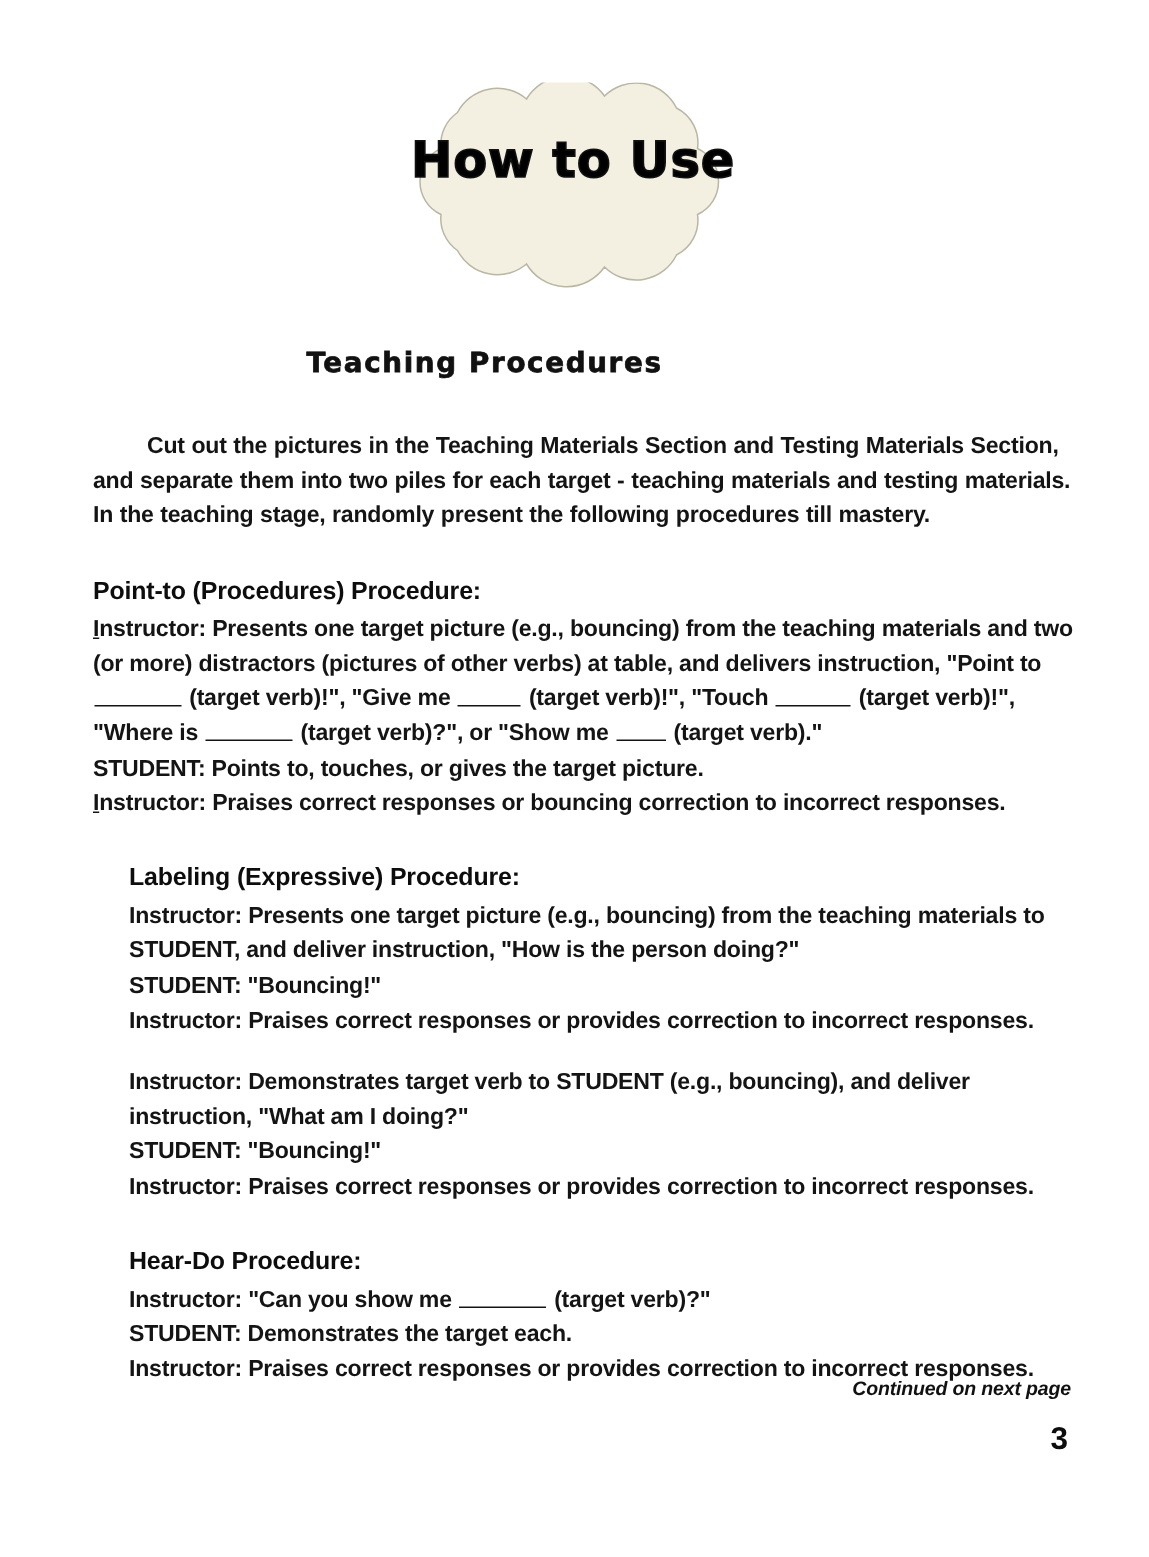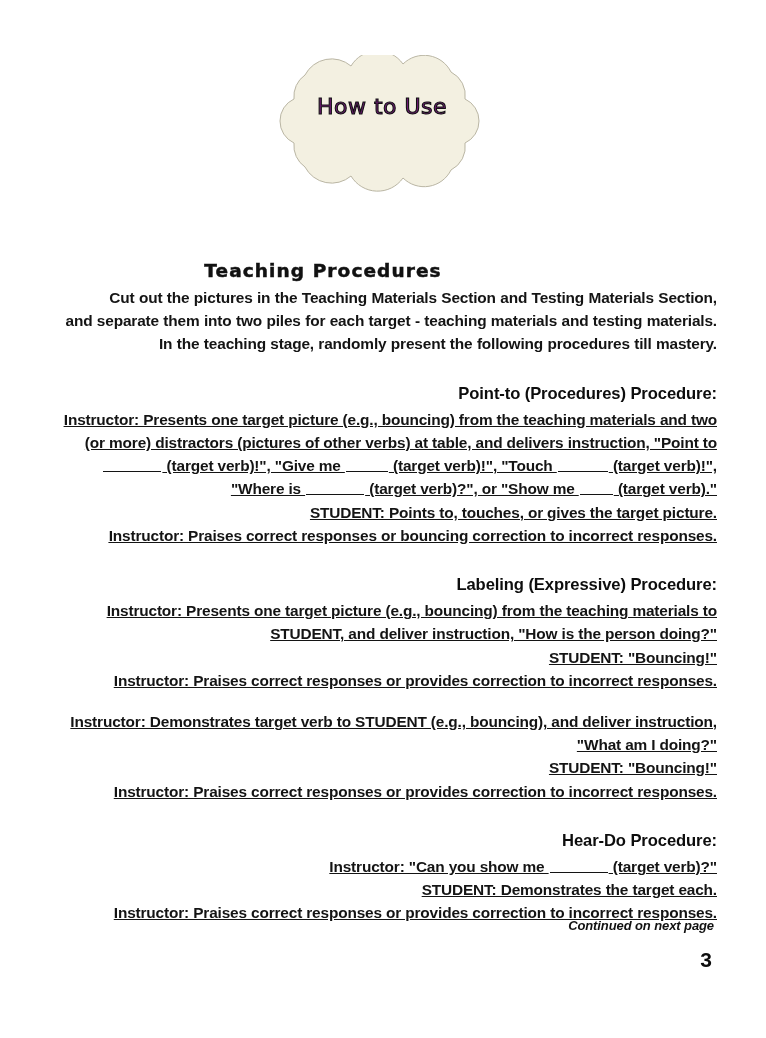--- a/index.html
+++ b/index.html
@@ -39,56 +39,54 @@
     height: 156px;
     display: block;
   }
   .title-text {
     position: absolute;
     left: 0;
     top: 30px;
     width: 300px;
     text-align: center;
     font-family: "DejaVu Sans", sans-serif;
-    font-weight: normal;
-    font-size: 22px;
+    font-weight: bold;
+    font-size: 33px;
     line-height: 43px;
     letter-spacing: 0.5px;
-    color: #701a75;
+    color: #000000;
     -webkit-text-stroke: 1.1px #111111;
   }
   .title-line { display: block; white-space: nowrap; }
 
   
   .subtitle {
     position: absolute;
     left: 0;
     top: 232px;
     width: 646px;
     text-align: center;
     font-family: "DejaVu Sans", sans-serif;
     font-weight: bold;
     font-size: 18.5px;
     letter-spacing: 1.1px;
     color: #111111;
-    margin-top: 28px;
     -webkit-text-stroke: 0.5px #111111;
   }
 
   
   .content {
     position: absolute;
     left: 62px;
     top: 286px;
     width: 655px;
     font-family: "Liberation Sans Narrow", "Liberation Sans", sans-serif;
     font-size: 15.4px;
     line-height: 23.2px;
     color: #141414;
-    text-align: right;
   }
 
   .intro {
     margin: 0 0 26px 0;
     text-indent: 36px;
     font-weight: bold;
     letter-spacing: -0.15px;
     word-spacing: 0.3px;
   }
 
@@ -99,27 +97,26 @@
     font-size: 16.6px;
     font-weight: bold;
     letter-spacing: -0.1px;
     color: #0d0d0d;
   }
 
   .para {
     margin: 0;
     font-weight: bold;
     letter-spacing: -0.15px;
-    text-decoration: underline;
   }
 
   .para + .para { margin-top: 0; }
   .sec-labeling-b { margin: 0 0 18px 0; }
 
-  .sec-gap-top { margin-top: 26px; }
+  .sec-gap-top { margin-top: 26px; margin-left: 24px; }
 
   .u { text-decoration: underline; text-decoration-thickness: 1px; text-underline-offset: 1px; }
 
   .blank {
     display: inline-block;
     border-bottom: 1.6px solid #141414;
     vertical-align: -1px;
     margin: 0 1px;
   }
   .blank-xs { width: 33px; }

